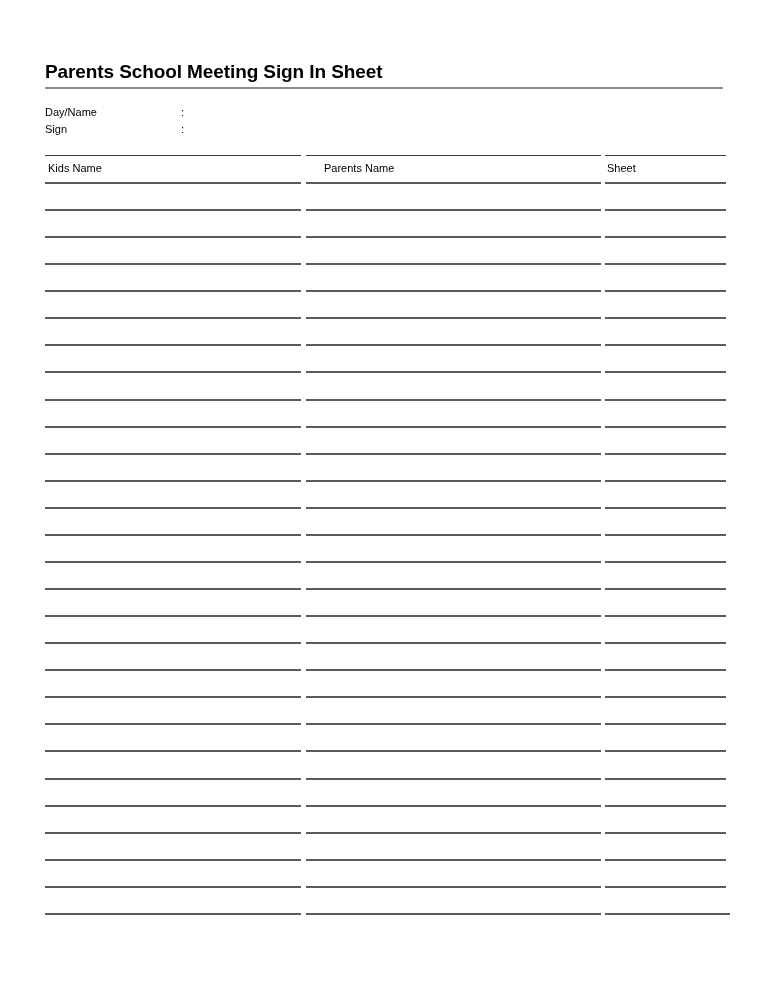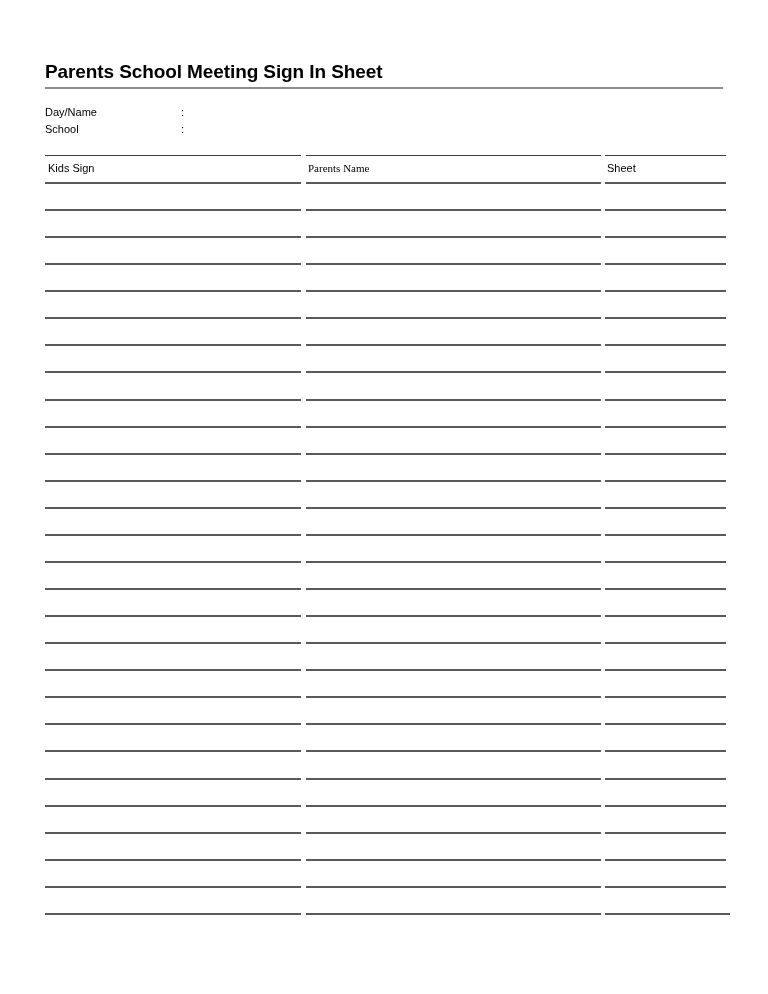--- a/index.html
+++ b/index.html
@@ -21,30 +21,30 @@
 <body>
 
 <div>
   <div class="title">Parents School Meeting Sign In Sheet</div>
   <div class="title-rule"></div>
 
   <div class="meta-row" style="top:106px;">
     <span class="meta-label">Day/Name</span><span class="meta-colon">:</span>
   </div>
   <div class="meta-row" style="top:123px;">
-    <span class="meta-label">School</span><span class="meta-colon">:</span>
+    <span class="meta-label">Sign</span><span class="meta-colon">:</span>
   </div>
 
   <div class="table" id="signin-table">
     <div class="hline thin" style="left:45px;width:256px;top:155px;"></div>
     <div class="hline thin" style="left:306px;width:295px;top:155px;"></div>
     <div class="hline thin" style="left:605px;width:121px;top:155px;"></div>
 
-    <div class="hdr-label" style="left:48px;">Kids Sign</div>
-    <div class="hdr-label" style="left:308px;font-family:Liberation Serif, serif;">Parents Name</div>
+    <div class="hdr-label" style="left:48px;">Kids Name</div>
+    <div class="hdr-label" style="left:324px;">Parents Name</div>
     <div class="hdr-label" style="left:607px;">Sheet</div>
 
     <div id="rows">
         <div class="hline" style="left: 45px; width: 256px; top: 182px;"></div>
         <div class="hline" style="left: 306px; width: 295px; top: 182px;"></div>
         <div class="hline" style="left: 605px; width: 121px; top: 182px;"></div>
         <div>
           <div class="cell" style="left: 45px; width: 256px; top: 184px;"></div>
           <div class="hline" style="left: 45px; width: 256px; top: 209px;"></div>
           <div class="cell" style="left: 306px; width: 295px; top: 184px;"></div>

